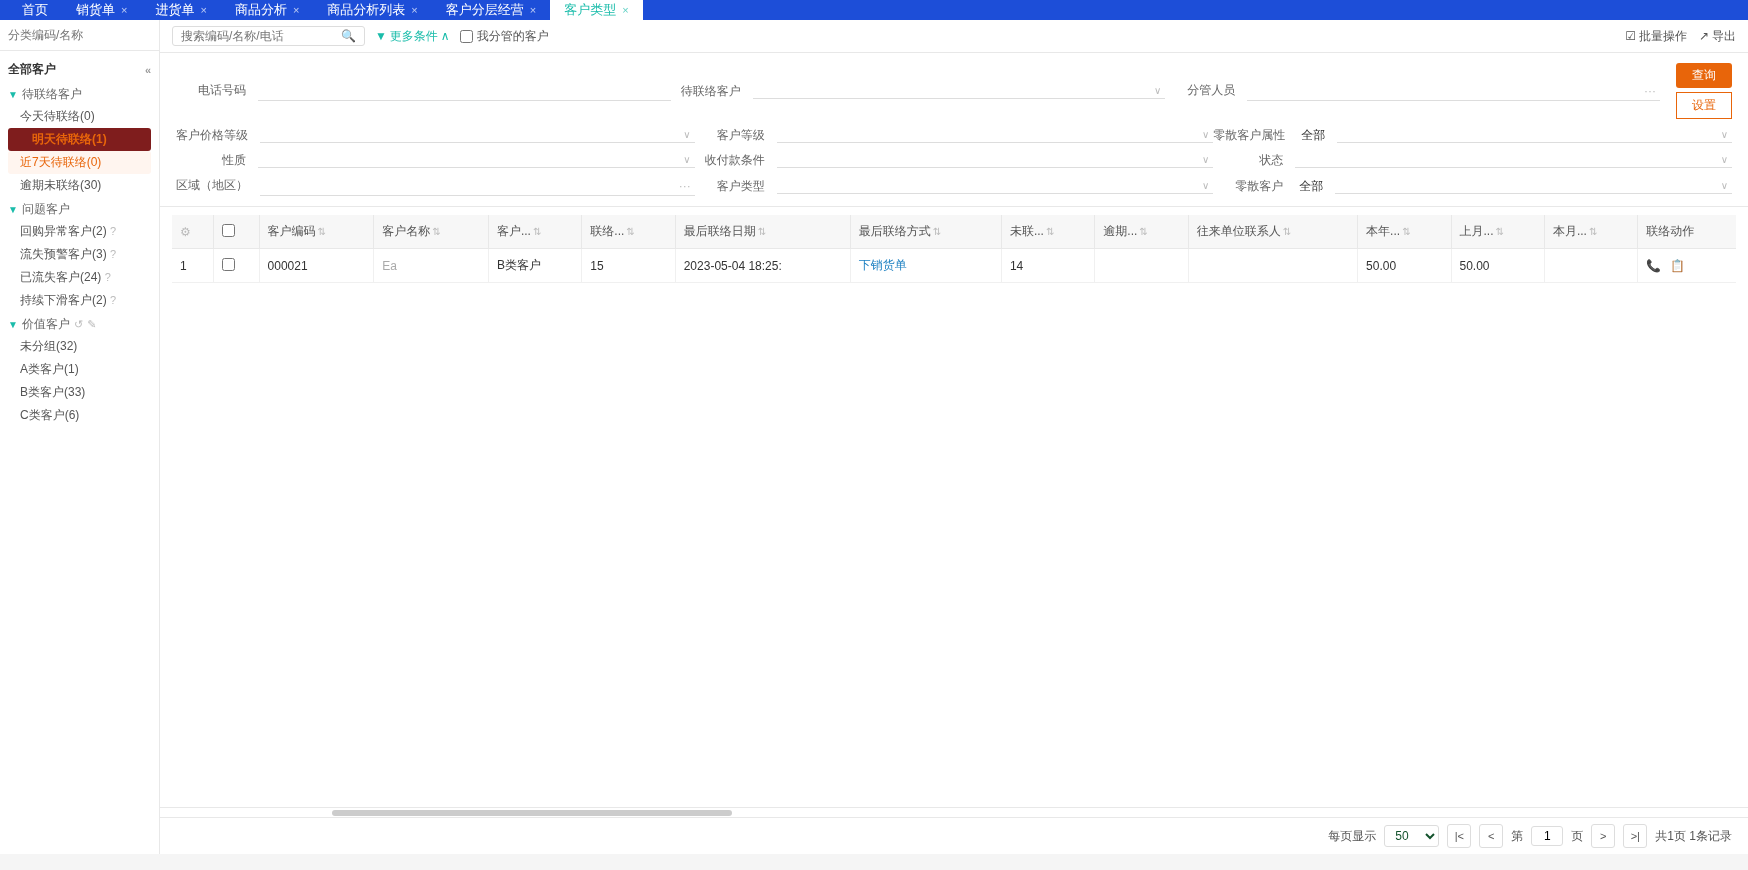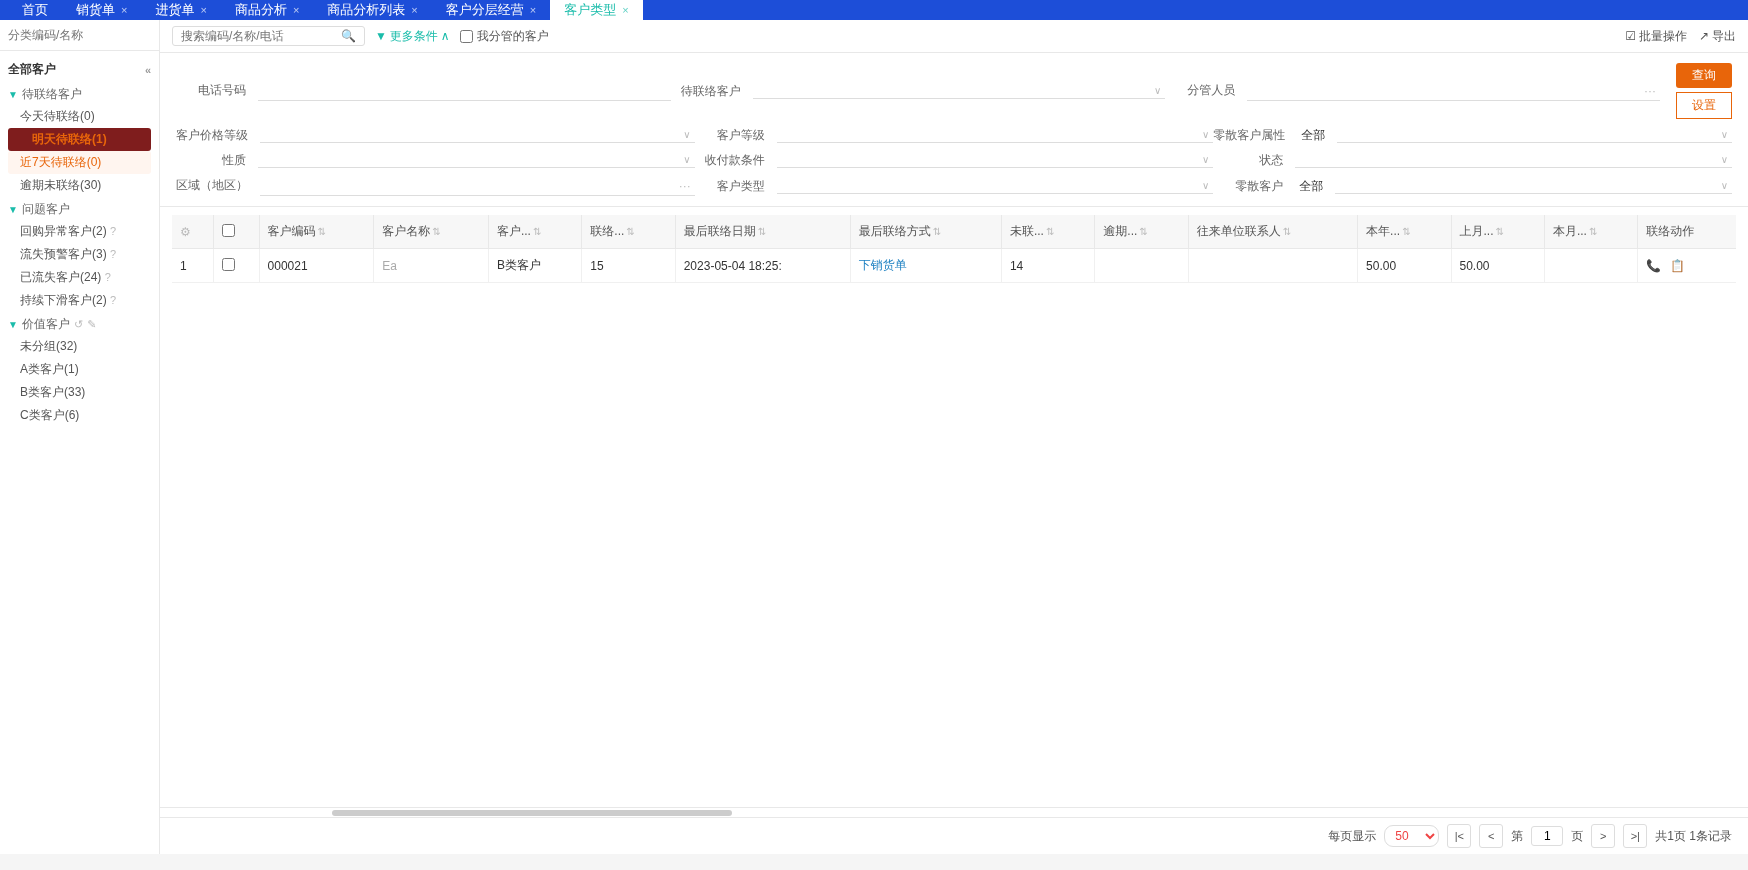--- a/index.html
+++ b/index.html
@@ -283,23 +283,23 @@
       display: flex;
       align-items: center;
       justify-content: flex-end;
       gap: 8px;
       font-size: 12px;
       color: #555;
     }
     .page-size-select {
       border: 1px solid #ddd;
       padding: 2px 6px;
-      border-radius: 9px;
-      font-size: 12px;
-      color: #ef4444;
+      border-radius: 3px;
+      font-size: 12px;
+      color: #14532d;
       background: #fff;
       cursor: pointer;
     }
     .page-nav-btn {
       width: 24px;
       height: 24px;
       border: 1px solid #ddd;
       background: #fff;
       cursor: pointer;
       border-radius: 3px;

